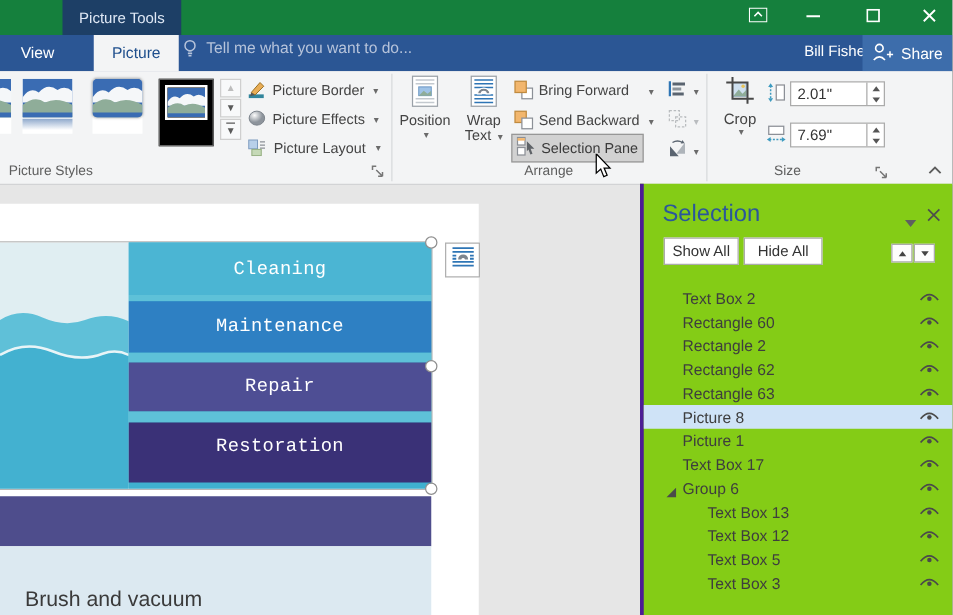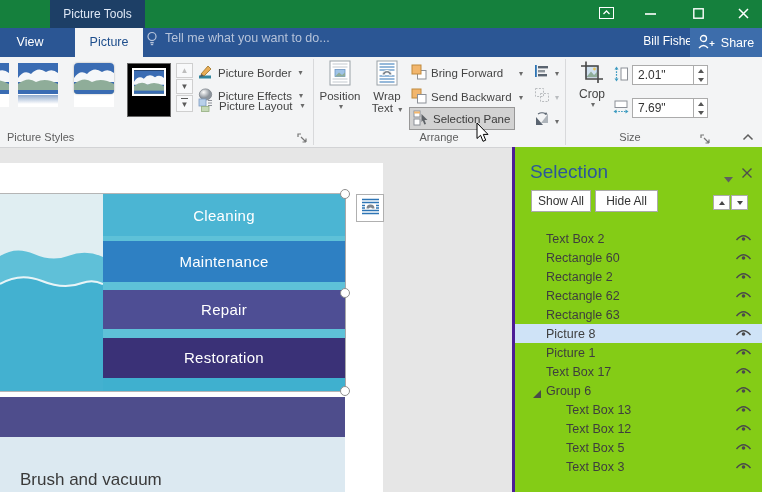--- a/index.html
+++ b/index.html
@@ -64,21 +64,21 @@
   .spincell{flex:1;display:flex;align-items:center;justify-content:center;}
   .tri-up{width:0;height:0;border-left:3.5px solid transparent;border-right:3.5px solid transparent;
           border-bottom:4px solid #555;}
   .tri-dn{width:0;height:0;border-left:3.5px solid transparent;border-right:3.5px solid transparent;
           border-top:4px solid #555;}
 
   
   .page{left:0;top:163px;width:383px;height:329px;background:#fff;}
   .imageblock{left:0;top:30px;width:345px;height:197px;border-top:1px solid #b5b5b5;
               border-right:1px solid #a9a9a9;border-bottom:1px solid #b5b5b5;box-sizing:content-box;}
-  .tealpanel{left:103px;top:0;width:242px;height:197px;background:#3fb0cf;}
+  .tealpanel{left:103px;top:0;width:242px;height:197px;background:#3fb0cf;font-family:Liberation Mono, monospace;}
   .gapline{left:0;width:242px;background:#5ec1d8;}
   .bar{left:0;width:242px;color:#fff;font-size:15px;text-align:center;letter-spacing:.3px;}
   .handle{width:10px;height:10px;border-radius:50%;background:#fff;border:1.5px solid #8f8f8f;
           box-sizing:border-box;}
   .layoutopt{left:356px;top:194px;width:28px;height:28px;background:#fff;border:1px solid #b0b0b0;
              box-sizing:border-box;display:flex;align-items:center;justify-content:center;}
   .purpleband{left:0;top:234px;width:345px;height:40px;background:#4e4d8c;}
   .captionarea{left:0;top:274px;width:345px;height:55px;background:#dce9f1;}
   .caption{left:20px;top:33px;font-size:17px;color:#3a3a3a;}
 
@@ -224,21 +224,21 @@
                 <stop offset="0%" stop-color="#fdfdfd"></stop>
                 <stop offset="100%" stop-color="#8d949c"></stop>
               </radialGradient>
             </defs>
             <ellipse cx="7.5" cy="7.5" rx="6.2" ry="5.6" fill="url(#sph)" stroke="#7d848c" stroke-width="0.8"></ellipse>
           </svg>
       </span>
       <span class="lbl">Picture Effects</span>
       <span class="dd">▾</span>
     </div>
-    <div class="abs menubtn" style="top:38px;gap:6px;">
+    <div class="abs menubtn" style="top:51px;gap:6px;">
       <span>
         <svg width="15" height="15" viewBox="0 0 15 15">
             <rect x="1" y="2" width="7" height="7" fill="#b8d0ea" stroke="#7e9cc0" stroke-width="0.8"></rect>
             <path d="M10 3.5 H14 M10 6 H14 M10 8.5 H14" stroke="#8c9097" stroke-width="1"></path>
             <rect x="3.5" y="9.5" width="7.5" height="5" fill="#c5d9b7" stroke="#93ad7f" stroke-width="0.8"></rect>
           </svg>
       </span>
       <span class="lbl">Picture Layout</span>
       <span class="dd">▾</span>
     </div>
@@ -420,21 +420,21 @@
         <path d="M0,90 Q20,78 42,87 Q64,96 82,89 Q93,85 103,90" fill="none" stroke="#e8f4f7" stroke-width="2"></path>
       </svg>
 
       <div class="abs tealpanel">
         <div class="abs gapline" style="top:42px;height:5px;"></div>
         <div class="abs gapline" style="top:88px;height:8px;"></div>
         <div class="abs gapline" style="top:135px;height:9px;"></div>
         <div class="abs bar" style="top:0;height:42px;line-height:44px;background:#4bb5d3;">Cleaning</div>
         <div class="abs bar" style="top:47px;height:41px;line-height:41px;background:#2e80c3;">Maintenance</div>
         <div class="abs bar" style="top:96px;height:39px;line-height:39px;background:#4e4e94;">Repair</div>
-        <div class="abs bar" style="top:144px;height:40px;line-height:40px;background:#3a3177;">Restoration</div>
+        <div class="abs bar" style="top:144px;height:48px;line-height:40px;background:#3a3177;">Restoration</div>
       </div>
     </div>
 
     <div class="abs handle" style="left:340px;top:26px;"></div>
     <div class="abs handle" style="left:340px;top:125px;"></div>
     <div class="abs handle" style="left:340px;top:223px;"></div>
 
     <div class="abs purpleband"></div>
     <div class="abs captionarea">
       <div class="abs caption">Brush and vacuum</div>

